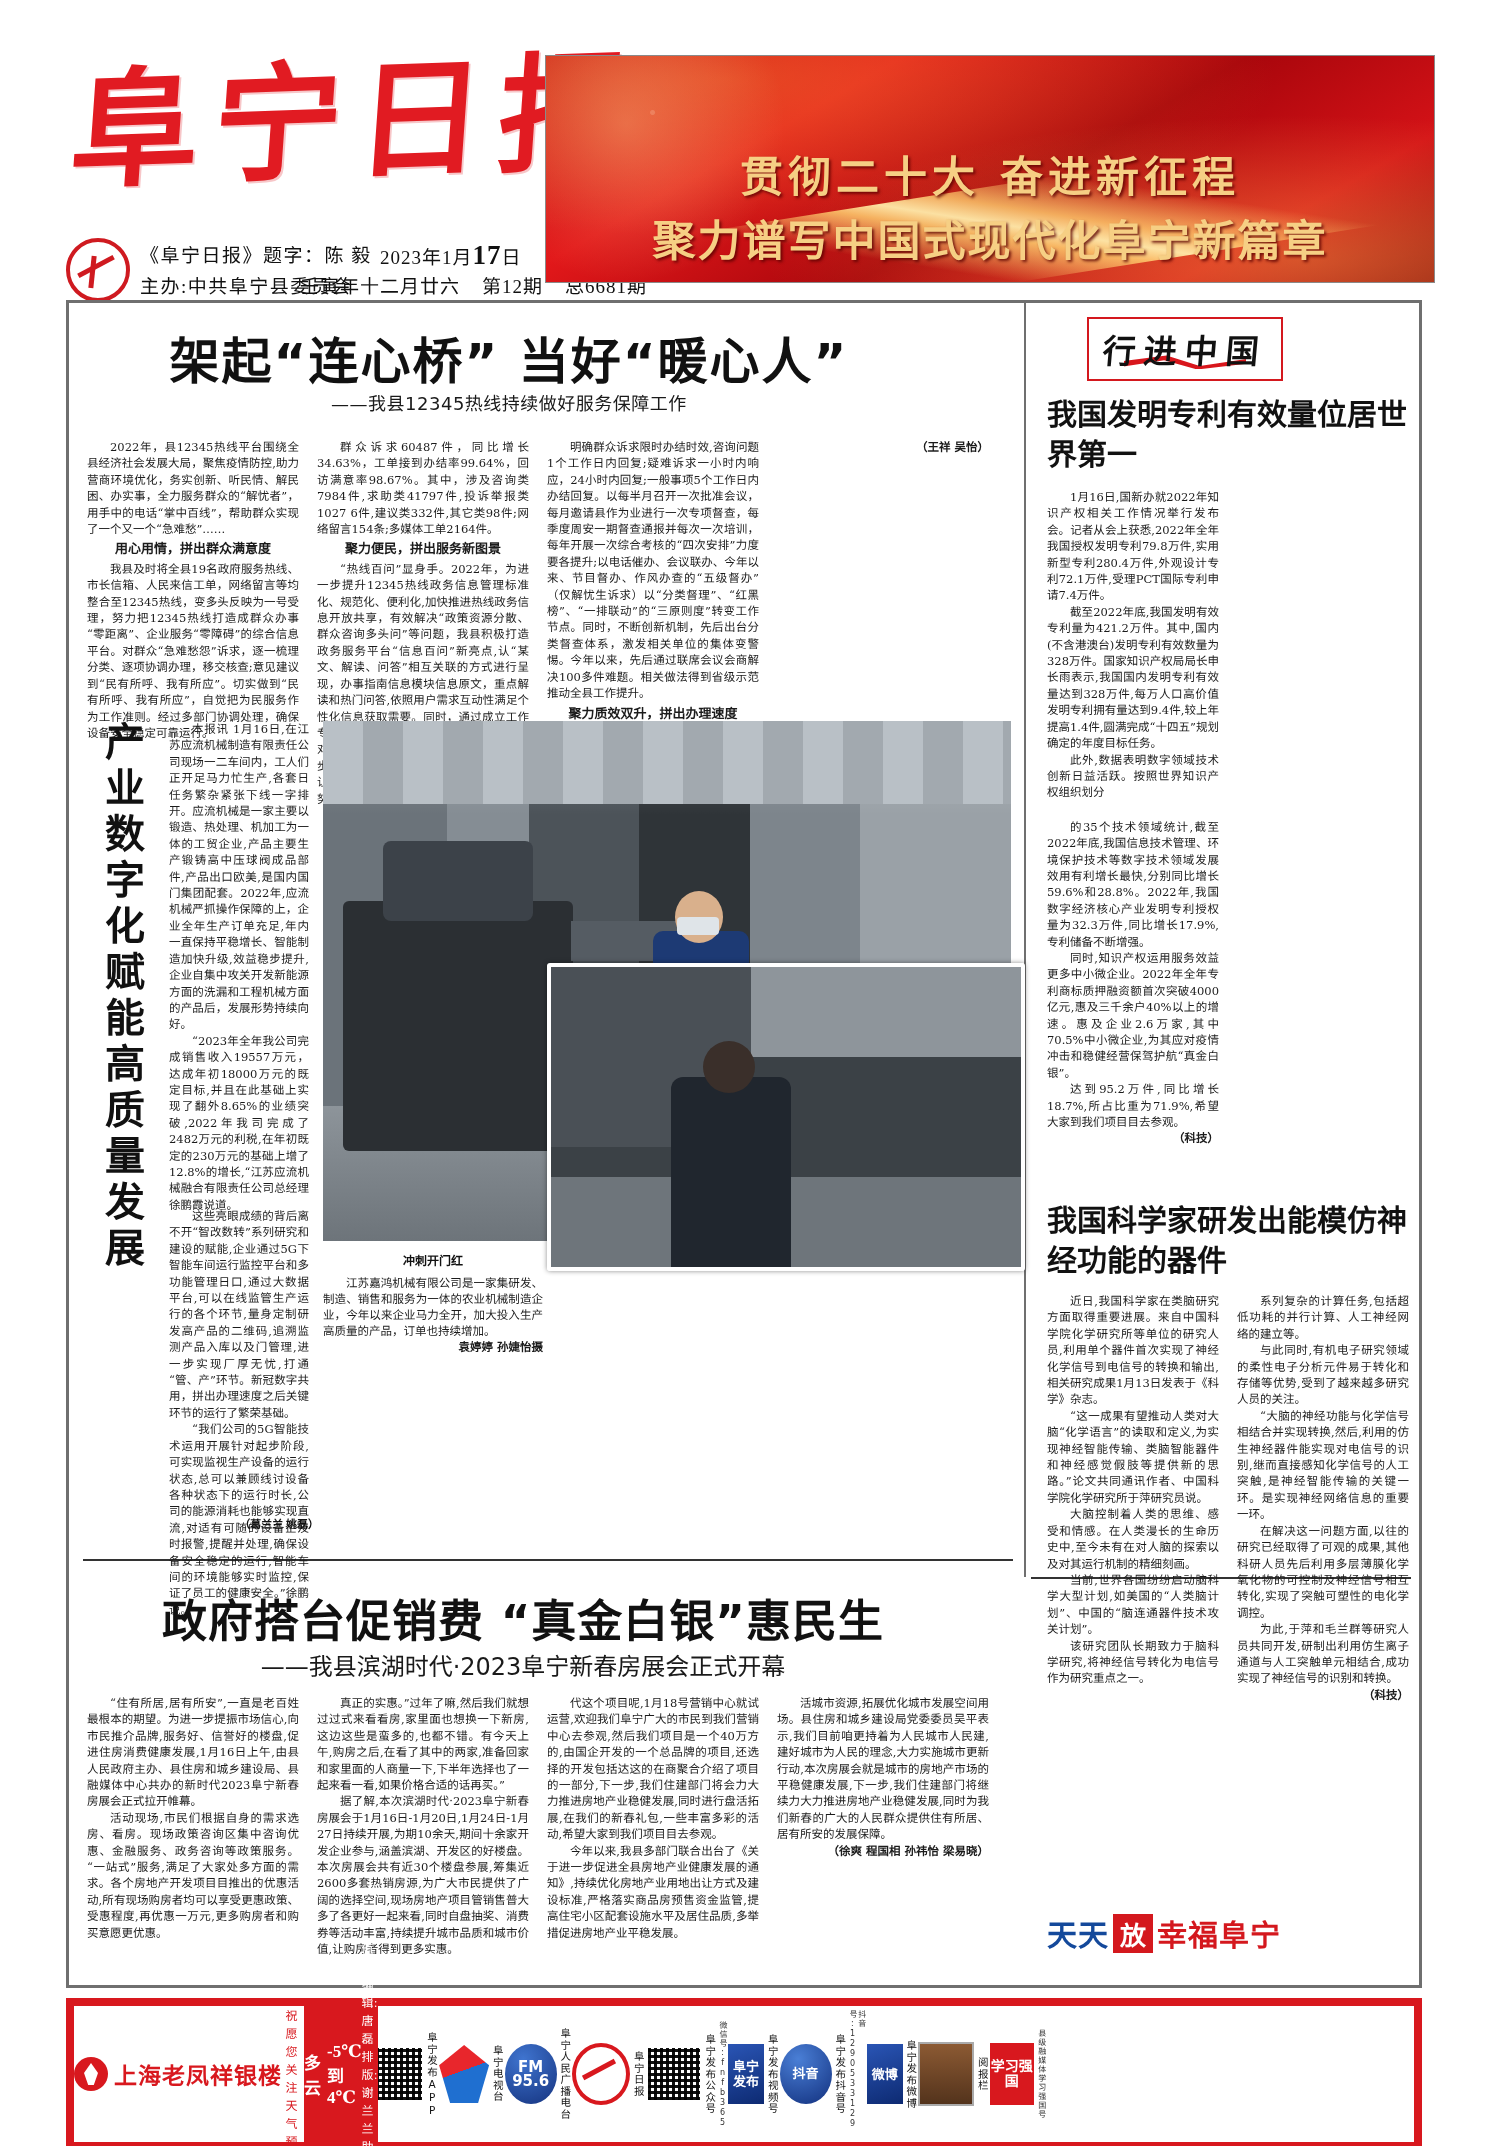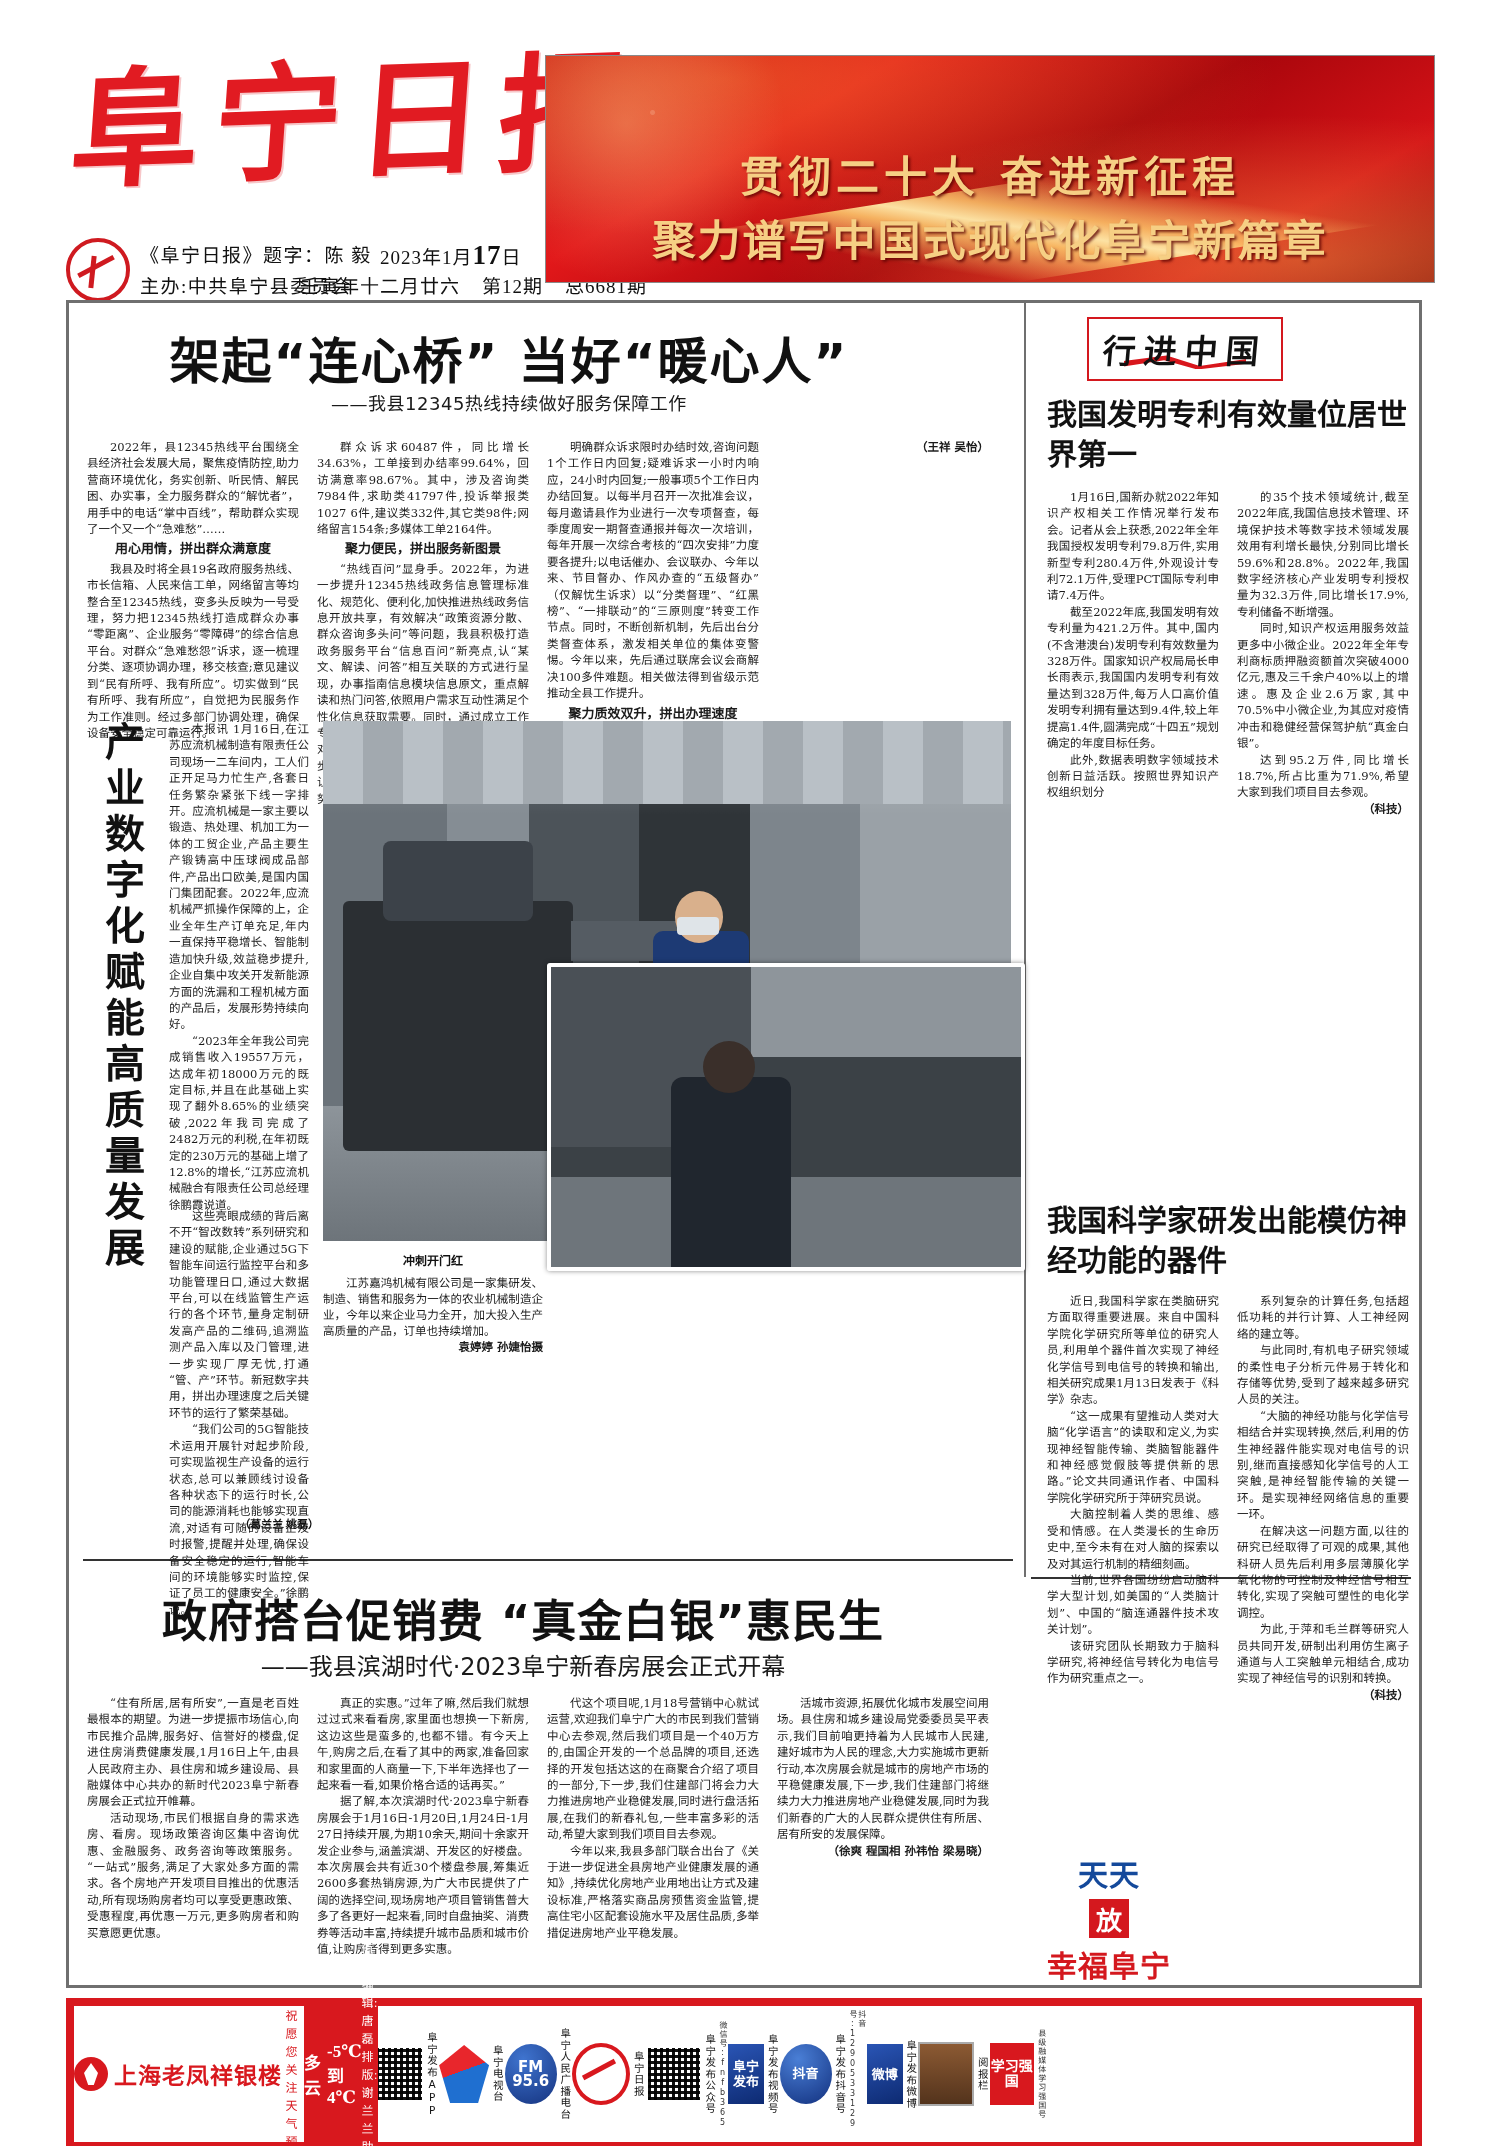--- a/index.html
+++ b/index.html
@@ -240,21 +240,21 @@
       <p class="byline">袁婷婷 孙婕怡摄</p>
     </div>
 
     <div class="brand-box" style="left:1018px;top:14px;width:196px;height:64px;">
       <span class="t">行进中国</span>
       <span class="stroke"></span>
     </div>
 
     <h2 class="rh" style="left:978px;top:92px;width:360px;">我国发明专利有效量位居世界第一</h2>
 
-    <div class="body-cols" style="left:978px;top:186px;width:364px;">
+    <div class="body-cols" style="left:978px;top:186px;width:364px;flex-direction:column;">
       <div class="bcol" style="width:172px;">
         <p>1月16日,国新办就2022年知识产权相关工作情况举行发布会。记者从会上获悉,2022年全年我国授权发明专利79.8万件,实用新型专利280.4万件,外观设计专利72.1万件,受理PCT国际专利申请7.4万件。</p>
         <p>截至2022年底,我国发明有效专利量为421.2万件。其中,国内(不含港澳台)发明专利有效数量为328万件。国家知识产权局局长申长雨表示,我国国内发明专利有效量达到328万件,每万人口高价值发明专利拥有量达到9.4件,较上年提高1.4件,圆满完成“十四五”规划确定的年度目标任务。</p>
         <p>此外,数据表明数字领域技术创新日益活跃。按照世界知识产权组织划分</p>
       </div>
       <div class="bcol" style="width:172px;">
         <p>的35个技术领域统计,截至2022年底,我国信息技术管理、环境保护技术等数字技术领域发展效用有利增长最快,分别同比增长59.6%和28.8%。2022年,我国数字经济核心产业发明专利授权量为32.3万件,同比增长17.9%,专利储备不断增强。</p>
         <p>同时,知识产权运用服务效益更多中小微企业。2022年全年专利商标质押融资额首次突破4000亿元,惠及三千余户40%以上的增速。惠及企业2.6万家,其中70.5%中小微企业,为其应对疫情冲击和稳健经营保驾护航“真金白银”。</p>
         <p>达到95.2万件,同比增长18.7%,所占比重为71.9%,希望大家到我们项目目去参观。</p>
         <p class="byline">（科技）</p>
@@ -296,21 +296,21 @@
       <div class="bcol" style="width:212px;">
         <p>代这个项目呢,1月18号营销中心就试运营,欢迎我们阜宁广大的市民到我们营销中心去参观,然后我们项目是一个40万方的,由国企开发的一个总品牌的项目,还选择的开发包括达这的在商聚合介绍了项目的一部分,下一步,我们住建部门将会力大力推进房地产业稳健发展,同时进行盘活拓展,在我们的新春礼包,一些丰富多彩的活动,希望大家到我们项目目去参观。</p>
         <p>今年以来,我县多部门联合出台了《关于进一步促进全县房地产业健康发展的通知》,持续优化房地产业用地出让方式及建设标准,严格落实商品房预售资金监管,提高住宅小区配套设施水平及居住品质,多举措促进房地产业平稳发展。</p>
       </div>
       <div class="bcol" style="width:212px;">
         <p>活城市资源,拓展优化城市发展空间用场。县住房和城乡建设局党委委员吴平表示,我们目前咱更持着为人民城市人民建,建好城市为人民的理念,大力实施城市更新行动,本次房展会就是城市的房地产市场的平稳健康发展,下一步,我们住建部门将继续力大力推进房地产业稳健发展,同时为我们新春的广大的人民群众提供住有所居、居有所安的发展保障。</p>
         <p class="byline">（徐爽 程国相 孙祎怡 梁易晓）</p>
       </div>
     </div>
 
-    <div class="tj" style="left:978px;top:1548px;flex-direction:column;">
+    <div class="tj" style="left:978px;top:1608px;">
       <span class="blue">天天</span>
       <span class="redb">放</span>
       <span class="redt">幸福阜宁</span>
     </div>
 
   </div>
 
   <div class="adstrip">
     <div class="ad-left">
       <div class="r1">

